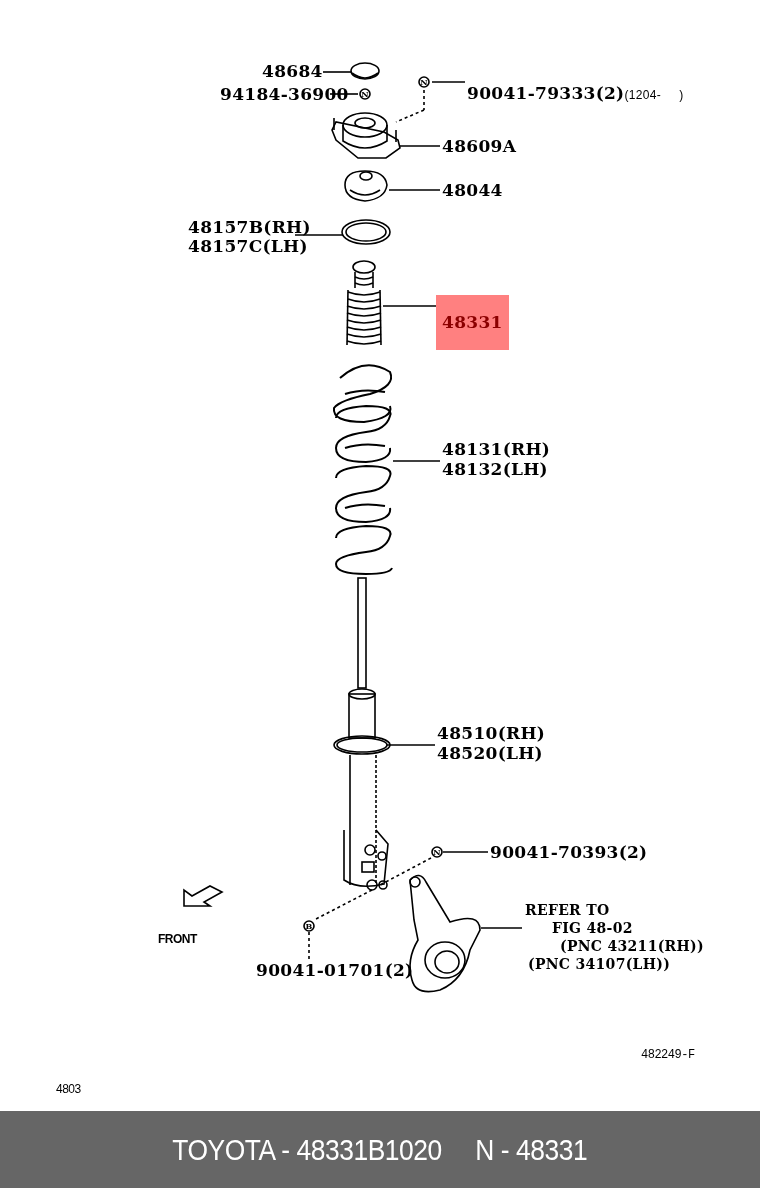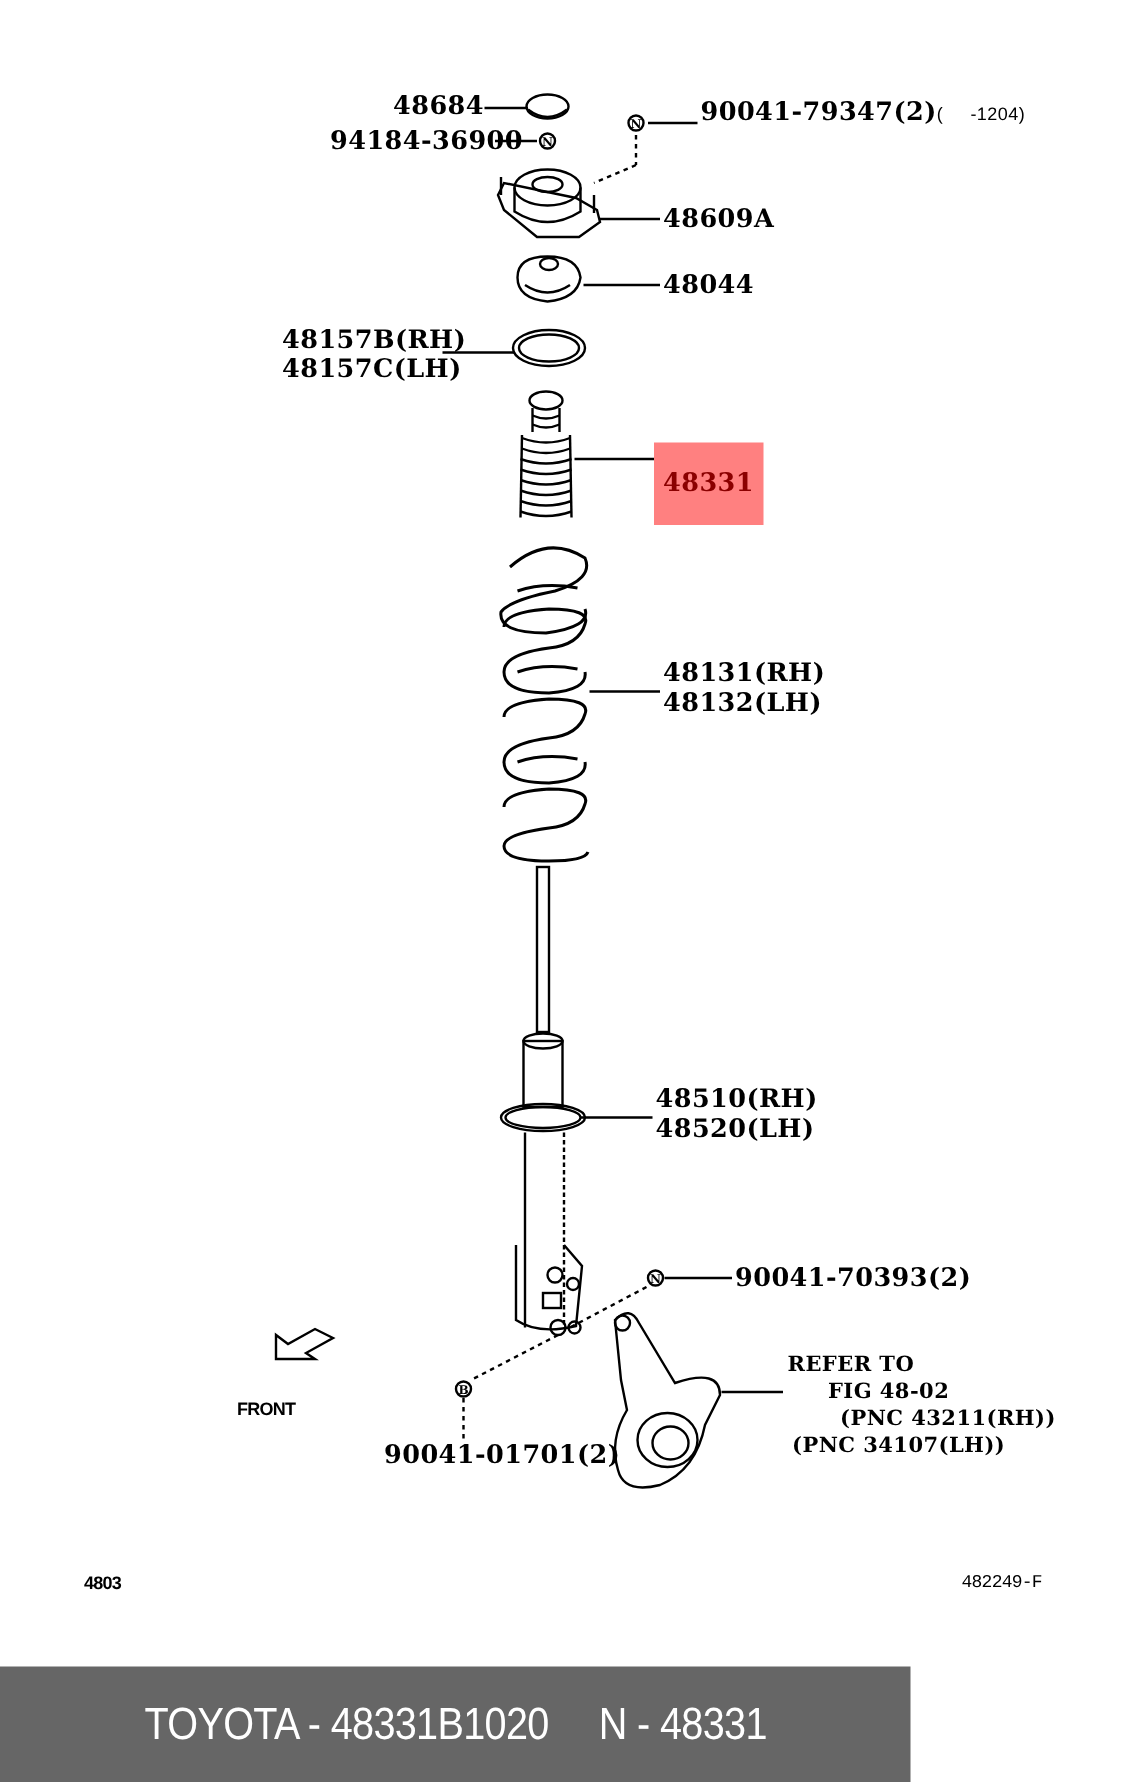--- a/index.html
+++ b/index.html
@@ -3,21 +3,21 @@
 <meta charset="utf-8">
 <style>
   html, body { margin: 0; padding: 0; background: #ffffff; }
   body { width: 760px; height: 1188px; position: relative; overflow: hidden; font-family: "DejaVu Serif", serif; }
   .canvas { position: absolute; left: 0; top: 0; width: 760px; height: 1110px; background: #fff; }
   .lbl { position: absolute; font-family: "DejaVu Serif", serif; font-weight: bold; font-size: 17px; color: #000; white-space: nowrap; line-height: 19px; letter-spacing: 0.3px; }
   .lbl.tiny { font-family: "Liberation Sans", sans-serif; font-weight: bold; font-size: 12px; letter-spacing: -0.5px; }
   .lbl.note { font-size: 14px; line-height: 18px; }
   .hl { background: #ff8080; color: #8b0000; padding: 18px 6px; }
   svg.art { position: absolute; left: 0; top: 0; }
-  .footer { position: absolute; left: 0; top: 1111px; width: 607px; height: 77px; background: #666666; display: flex; align-items: center; justify-content: center; }
+  .footer { position: absolute; left: 0; top: 1111px; width: 760px; height: 77px; background: #666666; display: flex; align-items: center; justify-content: center; }
   .footer span { color: #fff; font-family: "Liberation Sans", sans-serif; font-size: 30px; letter-spacing: -0.5px; transform: scaleX(0.88); }
   .footer .gap { display: inline-block; width: 38px; }
 </style>
 </head>
 <body>
 
 <div class="canvas">
   <svg class="art" width="760" height="1110" viewBox="0 0 760 1110">
     <g fill="none" stroke="#000" stroke-width="1.6">
 
@@ -116,41 +116,41 @@
       <text x="365" y="97">N</text>
       <text x="424" y="85">N</text>
       <text x="437" y="855">N</text>
       <text x="309" y="929">B</text>
     </g>
   </svg>
 
   <div class="lbl" style="left:262px;top:62px;">48684</div>
   <div class="lbl" style="left:220px;top:85px;">94184-36900</div>
 
-  <div class="lbl" style="left:467px;top:66px;">
-    <span>90041-79347(2)</span><span class="tiny" style="font-family:'Liberation Sans',sans-serif;font-weight:normal;font-size:12px;white-space:pre;">(     -1204)</span>
+  <div class="lbl" style="left:467px;top:84px;">
+    <span>90041-79333(2)</span><span style="font-family:'Liberation Sans',sans-serif;font-weight:normal;font-size:12px;white-space:pre;">(1204-     )</span>
   </div>
 
   <div class="lbl" style="left:442px;top:137px;">48609A</div>
   <div class="lbl" style="left:442px;top:181px;">48044</div>
   <div class="lbl" style="left:188px;top:218px;">48157B(RH)</div>
   <div class="lbl" style="left:188px;top:237px;">48157C(LH)</div>
   <div class="lbl hl" style="left:436px;top:295px;">48331</div>
   <div class="lbl" style="left:442px;top:440px;">48131(RH)</div>
   <div class="lbl" style="left:442px;top:460px;">48132(LH)</div>
   <div class="lbl" style="left:437px;top:724px;">48510(RH)</div>
   <div class="lbl" style="left:437px;top:744px;">48520(LH)</div>
   <div class="lbl" style="left:490px;top:843px;">90041-70393(2)</div>
   <div class="lbl" style="left:256px;top:961px;">90041-01701(2)</div>
 
   <div class="lbl note" style="left:525px;top:901px;">REFER TO</div>
   <div class="lbl note" style="left:552px;top:919px;">FIG 48-02</div>
   <div class="lbl note" style="left:560px;top:937px;">(PNC 43211(RH))</div>
   <div class="lbl note" style="left:528px;top:955px;">(PNC 34107(LH))</div>
 
   <div class="lbl tiny" style="left:158px;top:913px;margin-top:17px;">FRONT</div>
-  <div class="lbl tiny" style="left:56px;top:1046px;font-weight:bold;">4803</div>
+  <div class="lbl tiny" style="left:56px;top:1080px;font-weight:normal;">4803</div>
   <div class="lbl tiny" style="left:641px;top:1046px;font-weight:normal;font-family:Liberation Mono, monospace;">482249-F</div>
 </div>
 
 <div class="footer">
   <span><span>TOYOTA - 48331B1020</span><span class="gap"></span><span>N - 48331</span></span>
 </div>
 
 </body></html>

